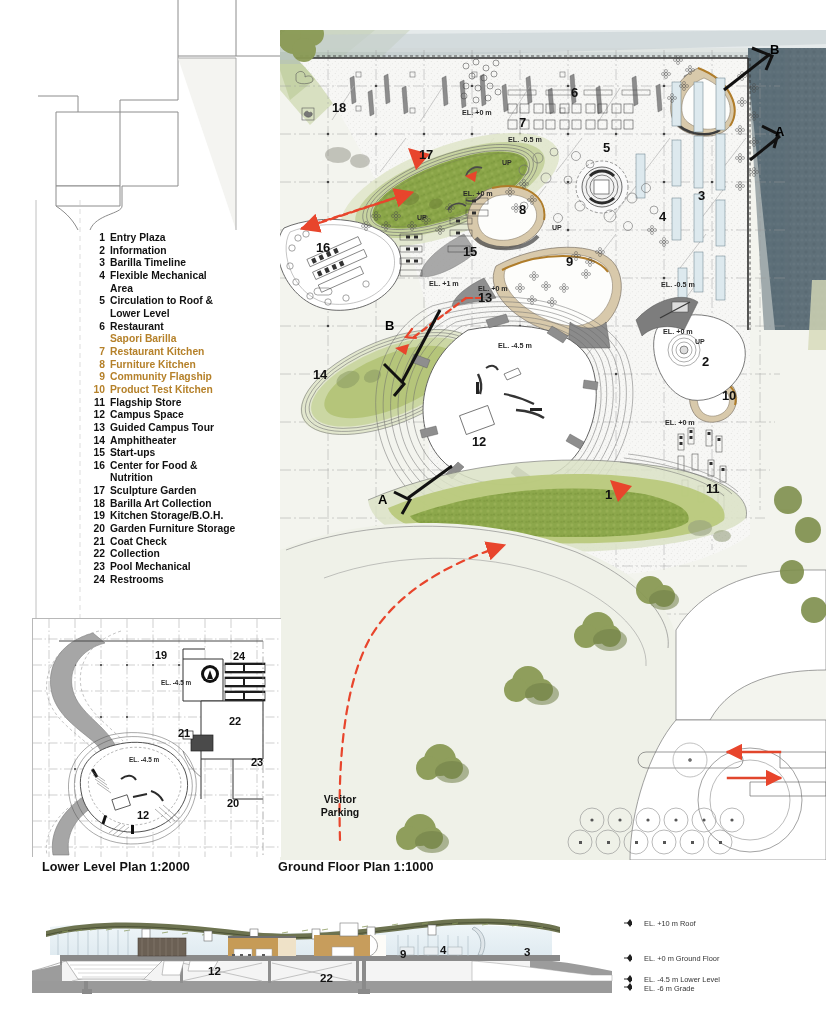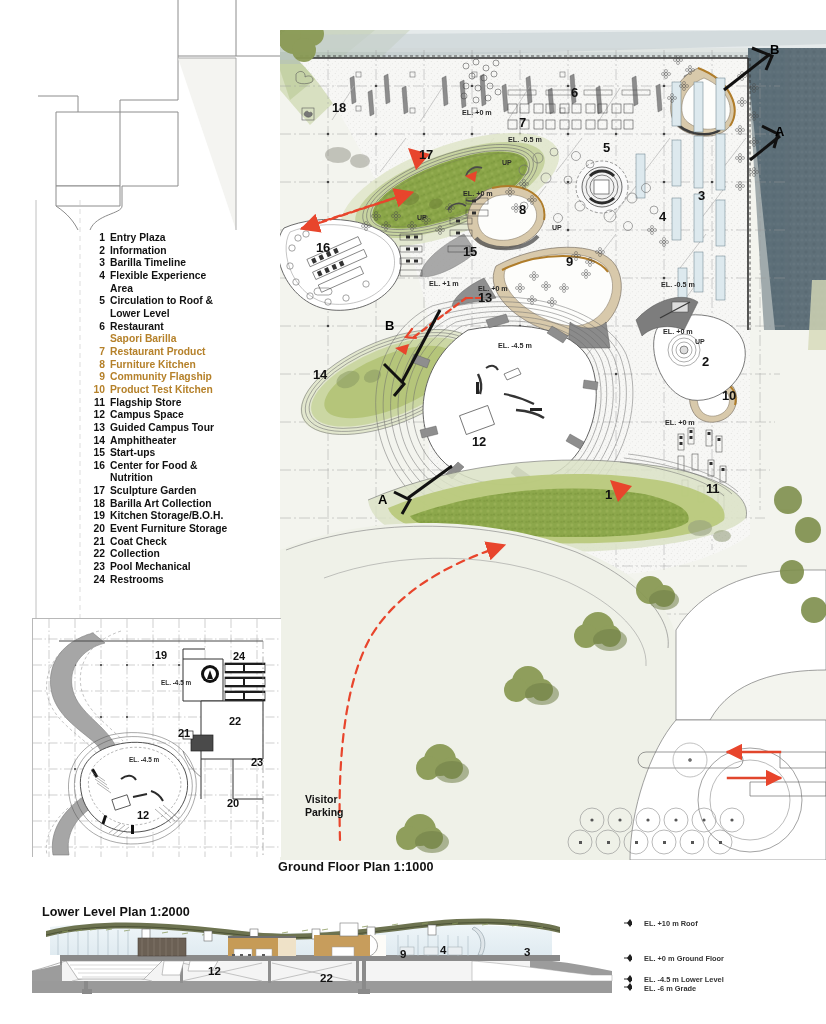--- a/index.html
+++ b/index.html
@@ -39,23 +39,23 @@
 
   
   .caption{font-size:12.6px;font-weight:bold;color:#111;letter-spacing:0.1px;}
 
   
   #plan{left:280px;top:30px;width:546px;height:830px;overflow:hidden;}
   #lowerplan{left:32px;top:618px;width:248px;height:238px;overflow:hidden;
              background:#fff;border-left:1px solid #b8b8b8;border-top:1px solid #b8b8b8;}
   #section{left:32px;top:905px;width:600px;height:95px;}
   .vis-park{
-    font-size:10.5px;font-weight:bold;line-height:12.5px;color:#111;
+    font-size:10.5px;font-weight:bold;line-height:12.5px;color:#111;text-align:center;
   }
-  .elev-label{font-size:7.4px;font-weight:bold;color:#333;white-space:nowrap;}
+  .elev-label{font-size:7.4px;font-weight:normal;color:#333;white-space:nowrap;}
   .sec-num{font-weight:bold;font-size:11.5px;color:#111;}
 </style>
 </head>
 <body>
 
 <div class="sheet">
 
   <div class="abs" id="plan">
     <svg width="546" height="830" viewBox="0 0 546 830" xmlns="http://www.w3.org/2000/svg">
       <defs>
@@ -809,21 +809,21 @@
       <div class="leg-row">
         <span class="n">2</span>
         <span class="t">Information</span>
       </div>
       <div class="leg-row">
         <span class="n">3</span>
         <span class="t">Barilla Timeline</span>
       </div>
       <div class="leg-row">
         <span class="n">4</span>
-        <span class="t">Flexible Experience</span>
+        <span class="t">Flexible Mechanical</span>
       </div>
       <div class="leg-row cont">
         <span class="n"></span>
         <span class="t">Area</span>
       </div>
       <div class="leg-row">
         <span class="n">5</span>
         <span class="t">Circulation to Roof &amp;</span>
       </div>
       <div class="leg-row cont">
@@ -833,21 +833,21 @@
       <div class="leg-row">
         <span class="n">6</span>
         <span class="t">Restaurant</span>
       </div>
       <div class="leg-row kitchen cont">
         <span class="n"></span>
         <span class="t">Sapori Barilla</span>
       </div>
       <div class="leg-row kitchen">
         <span class="n">7</span>
-        <span class="t">Restaurant Product</span>
+        <span class="t">Restaurant Kitchen</span>
       </div>
       <div class="leg-row kitchen">
         <span class="n">8</span>
         <span class="t">Furniture Kitchen</span>
       </div>
       <div class="leg-row kitchen">
         <span class="n">9</span>
         <span class="t">Community Flagship</span>
       </div>
       <div class="leg-row kitchen">
@@ -889,21 +889,21 @@
       <div class="leg-row">
         <span class="n">18</span>
         <span class="t">Barilla Art Collection</span>
       </div>
       <div class="leg-row">
         <span class="n">19</span>
         <span class="t">Kitchen Storage/B.O.H.</span>
       </div>
       <div class="leg-row">
         <span class="n">20</span>
-        <span class="t">Event Furniture Storage</span>
+        <span class="t">Garden Furniture Storage</span>
       </div>
       <div class="leg-row">
         <span class="n">21</span>
         <span class="t">Coat Check</span>
       </div>
       <div class="leg-row">
         <span class="n">22</span>
         <span class="t">Collection</span>
       </div>
       <div class="leg-row">
@@ -1032,21 +1032,21 @@
     <div class="abs num" style="left:200px;top:31px;font-size:11px;">24</div>
     <div class="abs num" style="left:196px;top:96px;font-size:11px;">22</div>
     <div class="abs num" style="left:145px;top:108px;font-size:11px;">21</div>
     <div class="abs num" style="left:218px;top:137px;font-size:11px;">23</div>
     <div class="abs num" style="left:194px;top:178px;font-size:11px;">20</div>
     <div class="abs num" style="left:104px;top:190px;font-size:11px;">12</div>
     <div class="abs elev" style="left:128px;top:60px;font-size:6.4px;">EL. -4.5 m</div>
     <div class="abs elev" style="left:96px;top:137px;font-size:6.4px;">EL. -4.5 m</div>
   </div>
 
-  <div class="abs caption" style="left:42px;top:860px;margin-top:45px;">Lower Level Plan  1:2000</div>
+  <div class="abs caption" style="left:42px;top:860px;">Lower Level Plan  1:2000</div>
   <div class="abs caption" style="left:278px;top:860px;">Ground Floor Plan  1:1000</div>
   <div class="abs caption" style="left:38px;top:1042px;">Section A-A 1:1000</div>
 
   <div class="abs" id="section">
     <svg width="600" height="95" viewBox="0 0 600 95" xmlns="http://www.w3.org/2000/svg">
       <defs>
         <linearGradient id="glassG" x1="0" y1="0" x2="0" y2="1">
           <stop offset="0%" stop-color="#e6f0f5"></stop>
             <stop offset="100%" stop-color="#cfe0e9"></stop>
         </linearGradient>

